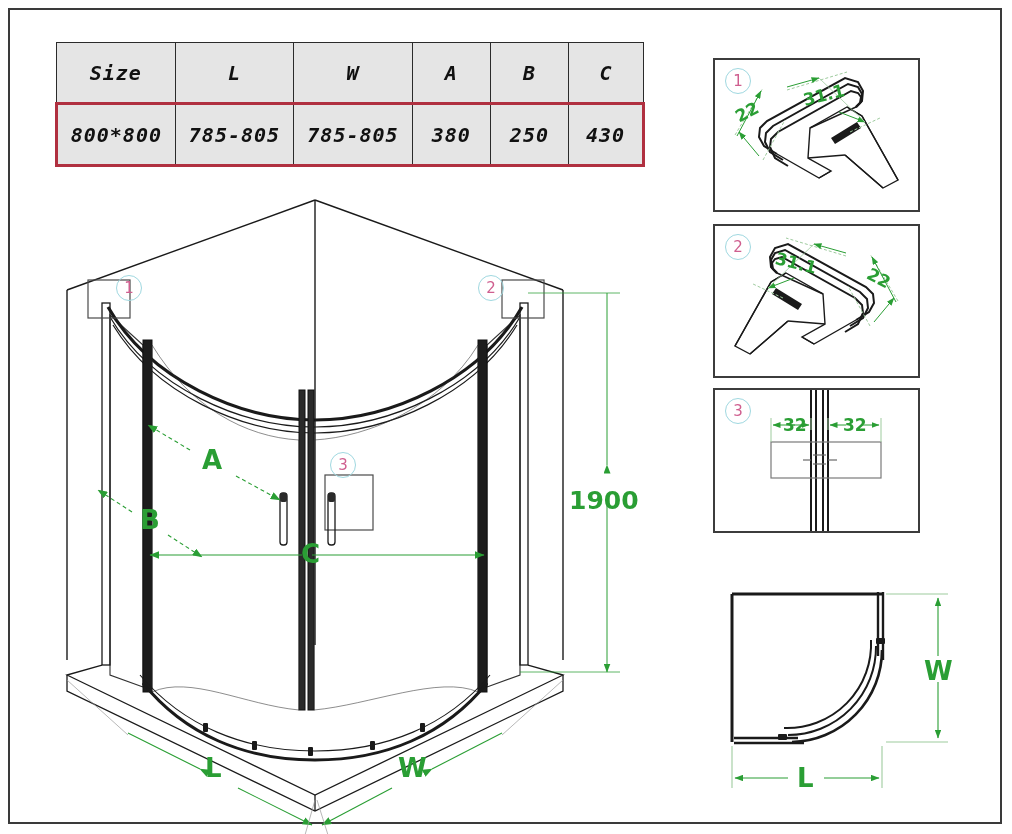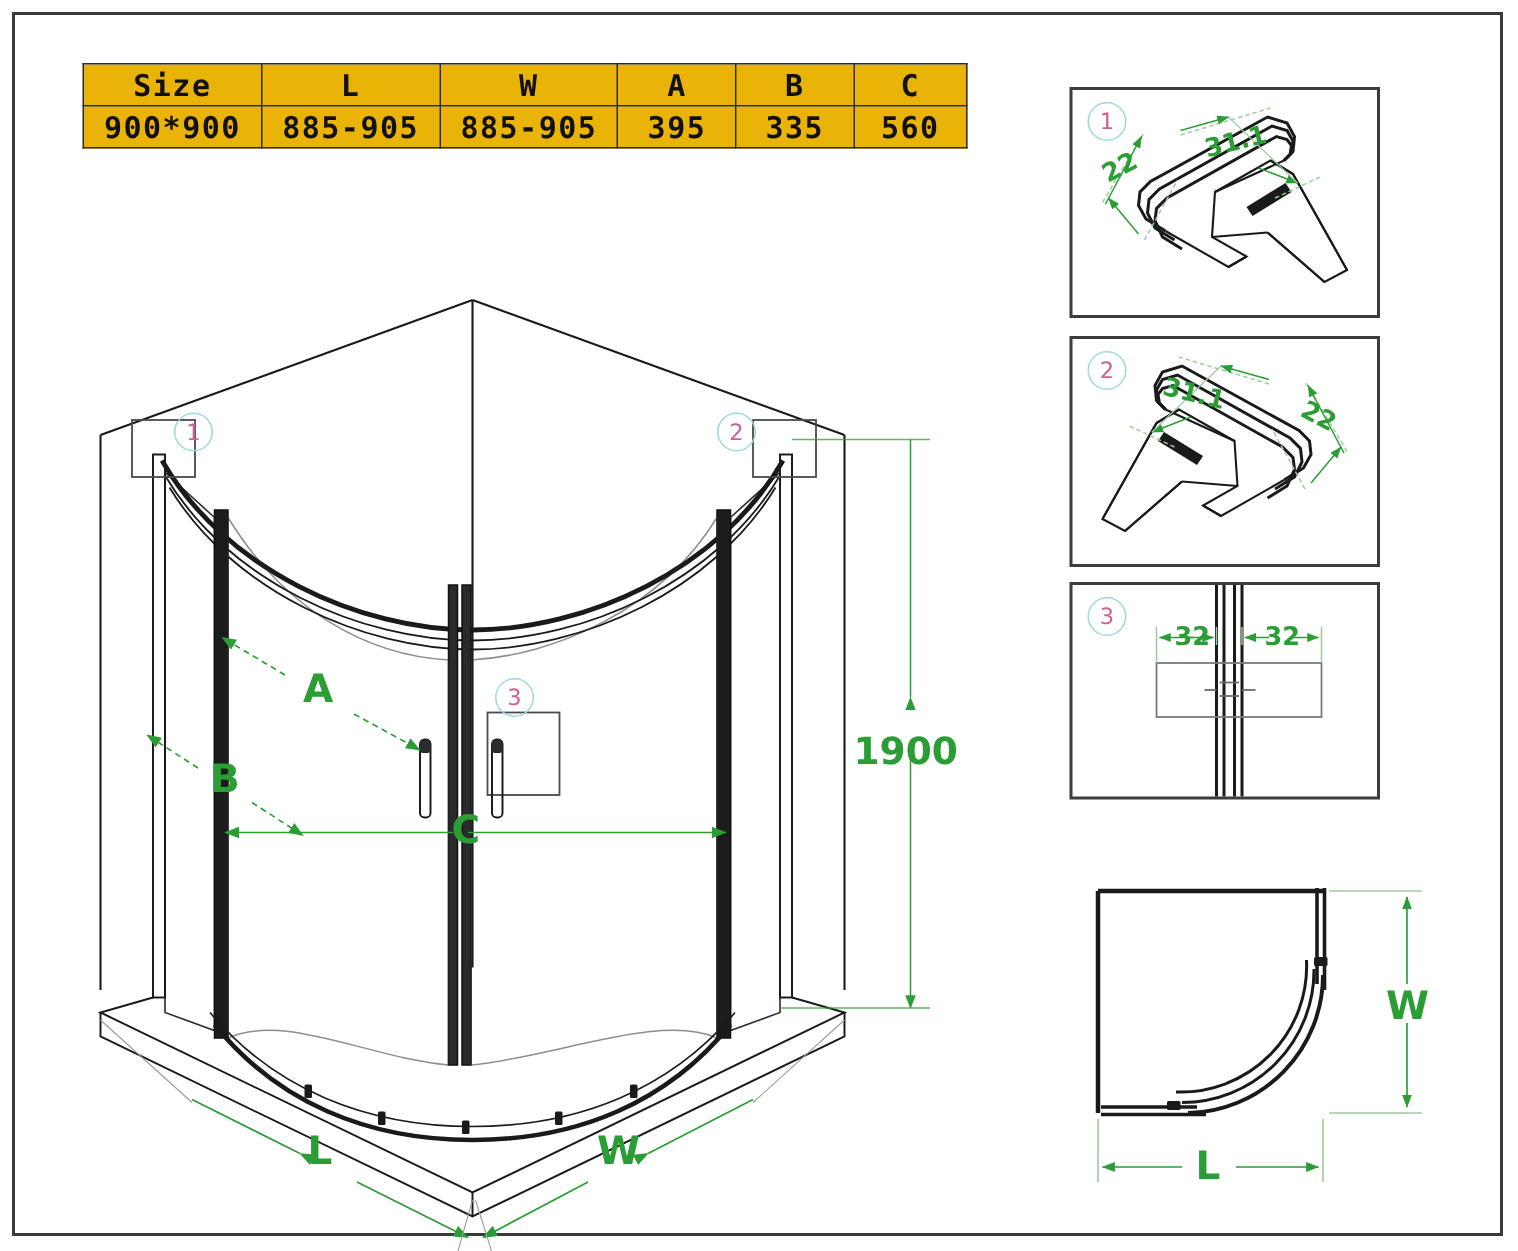--- a/index.html
+++ b/index.html
@@ -19,24 +19,25 @@
     border-collapse:collapse;
     font-family:"DejaVu Sans Mono", monospace;
   }
   #spec-table td{
     border:1.5px solid #2b2b2b;
     text-align:center;
     font-size:20px;
     font-weight:bold;
     color:#111;
     height:27px;
-    padding:0 2px;
+    padding:16px 2px;
     letter-spacing:1px;
     white-space:nowrap;
-    background:#eab308;
+    background:#e5e5e5;
+    font-style:italic;
   }
   #spec-table tr.highlight-row td{
     border-top:3px solid #b03040;
     border-bottom:3px solid #b03040;
   }
   #spec-table tr.highlight-row td:first-child{border-left:3px solid #b03040;}
   #spec-table tr.highlight-row td:last-child{border-right:3px solid #b03040;}
   .col-size{width:118px;}
   .col-l{width:118px;}
   .col-w{width:118px;}
@@ -89,27 +90,27 @@
 <table id="spec-table">
   <tbody>
     <tr>
       <td class="col-size">Size</td>
       <td class="col-l">L</td>
       <td class="col-w">W</td>
       <td class="col-a">A</td>
       <td class="col-b">B</td>
       <td class="col-c">C</td>
     </tr>
-    <tr>
-      <td>900*900</td>
-      <td>885-905</td>
-      <td>885-905</td>
-      <td>395</td>
-      <td>335</td>
-      <td>560</td>
+    <tr class="highlight-row">
+      <td>800*800</td>
+      <td>785-805</td>
+      <td>785-805</td>
+      <td>380</td>
+      <td>250</td>
+      <td>430</td>
     </tr>
   </tbody>
 </table>
 
 <div id="iso-view">
   <svg width="620" height="630" viewBox="0 0 620 630">
     <g fill="none" stroke="#1a1a1a" stroke-width="1.4">
 
       <path d="M 27 115 L 27 485"></path>
       <path d="M 27 115 L 275 25"></path>

